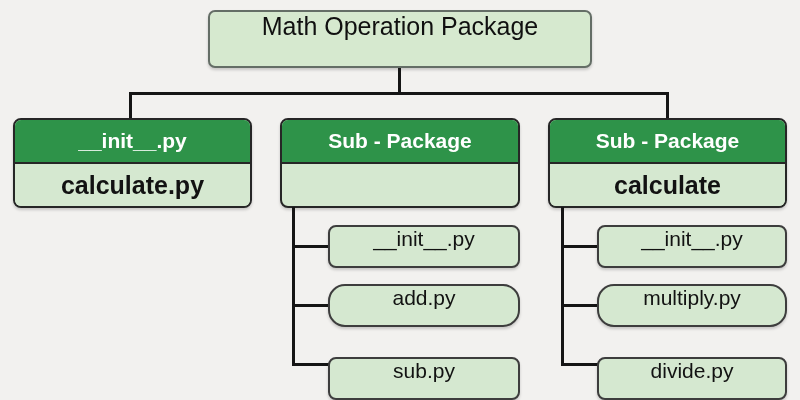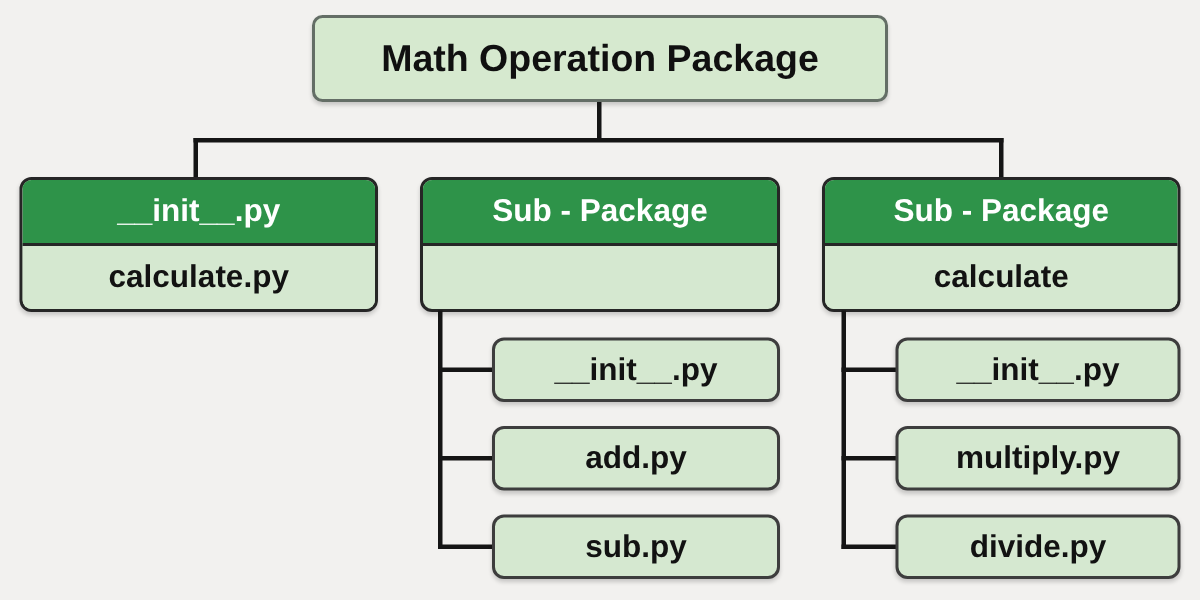--- a/index.html
+++ b/index.html
@@ -13,23 +13,23 @@
     background: #f2f1ef;
     font-family: "Liberation Sans", sans-serif;
     overflow: hidden;
   }
 
   
   .node {
     position: absolute;
     box-sizing: border-box;
     display: flex;
-    align-items: center;
+    align-items: flex-start;
     justify-content: center;
-    font-weight: 700;
+    font-weight: 400;
     box-shadow: 0 2px 3px rgba(0,0,0,0.18);
   }
 
   .root-node {
     left: 208px; top: 10px;
     width: 384px; height: 58px;
     background: #d6e9cf;
     border: 2px solid #646e66;
     border-radius: 7px;
     font-size: 25px;
@@ -61,40 +61,40 @@
     font-weight: 700;
     display: flex;
     align-items: center;
     justify-content: center;
   }
   .pkg-body {
     box-sizing: border-box;
     height: 42px;
     background: #d5e8d0;
     color: #121212;
-    font-size: 21px;
+    font-size: 25px;
     font-weight: 700;
     display: flex;
     align-items: center;
     justify-content: center;
   }
 
   .leaf-node {
     height: 43px;
     background: #d5e8d0;
     border: 2px solid #3d3d3d;
     border-radius: 8px;
     font-size: 21px;
     color: #121212;
   }
   .leaf-basic    { left: 328px; width: 192px; }
   .leaf-advanced { left: 597px; width: 190px; }
   .leaf-row1 { top: 225px; }
-  .leaf-row2 { top: 284px; }
-  .leaf-row3 { top: 343px; }
+  .leaf-row2 { top: 284px; border-radius: 17px; }
+  .leaf-row3 { top: 357px; }
 
   
   .line {
     position: absolute;
     background: #151515;
   }
   .root-stem   { left: 398px; top: 68px;  width: 3px;   height: 26px; }
   .main-h      { left: 129px; top: 92px;  width: 540px; height: 3px;  }
   .drop-left   { left: 129px; top: 92px;  width: 3px;   height: 27px; }
   .drop-right  { left: 666px; top: 92px;  width: 3px;   height: 27px; }

